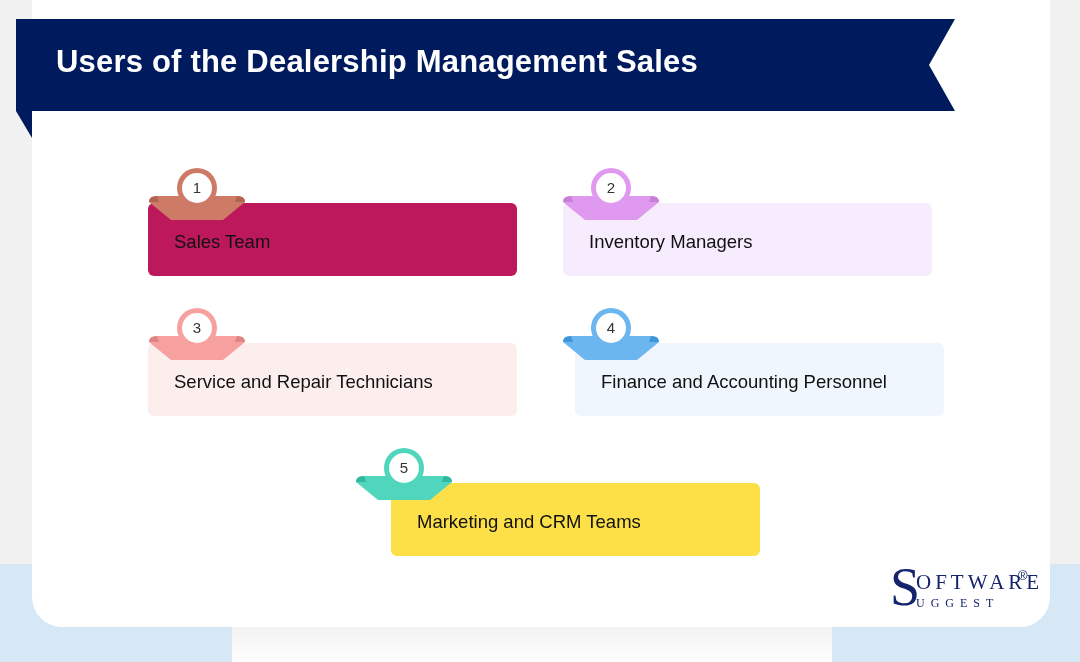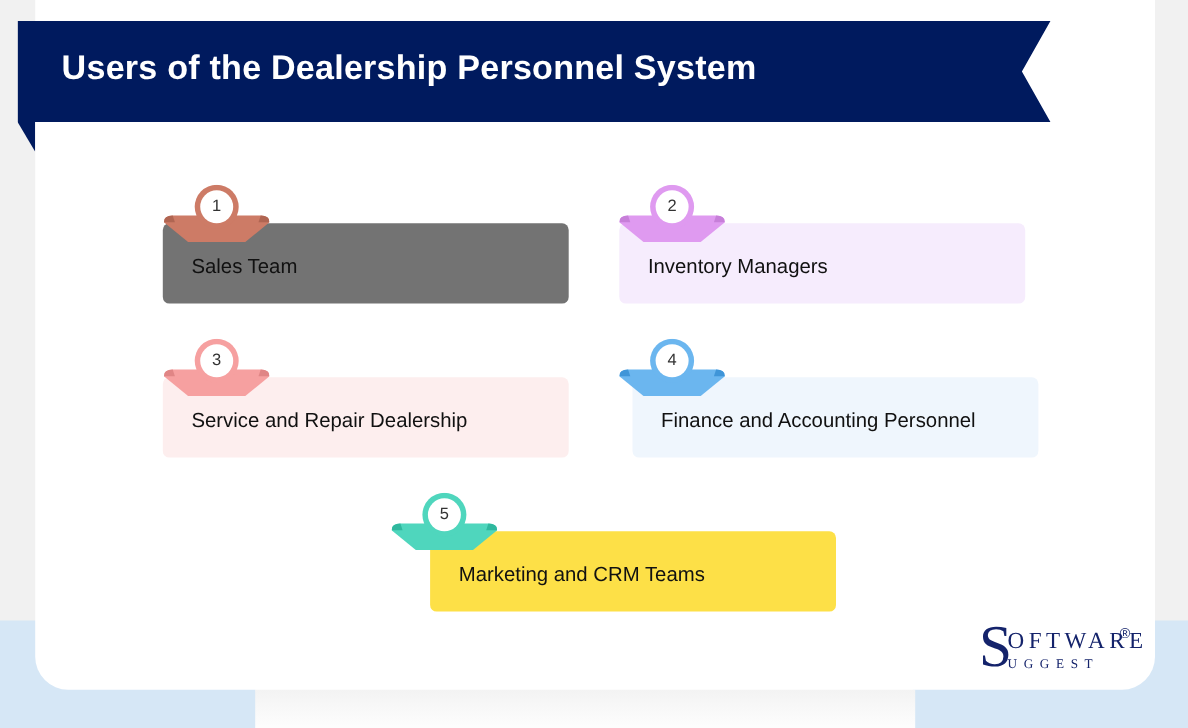--- a/index.html
+++ b/index.html
@@ -77,27 +77,27 @@
 <div class="bg-blob-left"></div>
 <div class="bg-blob-right"></div>
 <div class="bg-under"></div>
 
 <div class="card-sheet"></div>
 
 <div class="banner">
   <svg width="940" height="92" viewBox="0 0 940 92">
     <polygon points="0,0 939,0 913,46 939,92 0,92" fill="#001a5e"></polygon>
   </svg>
-  <div class="banner-title">Users of the Dealership Personnel System</div>
+  <div class="banner-title">Users of the Dealership Management Sales</div>
 </div>
 <svg class="fold" width="16" height="27" viewBox="0 0 16 27">
   <polygon points="0,0 16,0 16,27" fill="#001a5e"></polygon>
 </svg>
 
-<div class="user-card" style="left:148px; top:203px; background:#737373;">
+<div class="user-card" style="left:148px; top:203px; background:#be185d;">
   <span class="label">Sales Team</span>
 </div>
 <div class="badge" style="left:149px; top:168px;">
   <svg width="96" height="56" viewBox="0 0 96 56">
     <path d="M0,34 Q0,28 8,28 L88,28 Q96,28 96,34 L74,52 L22,52 Z" fill="#cd7b66"></path>
     <path d="M0,34 Q0,28 8,28 L10,34 Z" fill="#b06552"></path>
     <path d="M96,34 Q96,28 88,28 L86,34 Z" fill="#b06552"></path>
     <circle cx="48" cy="20" r="20" fill="#cd7b66"></circle>
     <circle cx="48" cy="20" r="15" fill="#ffffff"></circle>
   </svg>
@@ -112,21 +112,21 @@
     <path d="M0,34 Q0,28 8,28 L88,28 Q96,28 96,34 L74,52 L22,52 Z" fill="#df9af0"></path>
     <path d="M0,34 Q0,28 8,28 L10,34 Z" fill="#c77fd9"></path>
     <path d="M96,34 Q96,28 88,28 L86,34 Z" fill="#c77fd9"></path>
     <circle cx="48" cy="20" r="20" fill="#df9af0"></circle>
     <circle cx="48" cy="20" r="15" fill="#ffffff"></circle>
   </svg>
   <span class="num">2</span>
 </div>
 
 <div class="user-card" style="left:148px; top:343px; background:#fdeeee;">
-  <span class="label">Service and Repair Dealership</span>
+  <span class="label">Service and Repair Technicians</span>
 </div>
 <div class="badge" style="left:149px; top:308px;">
   <svg width="96" height="56" viewBox="0 0 96 56">
     <path d="M0,34 Q0,28 8,28 L88,28 Q96,28 96,34 L74,52 L22,52 Z" fill="#f6a0a0"></path>
     <path d="M0,34 Q0,28 8,28 L10,34 Z" fill="#e08585"></path>
     <path d="M96,34 Q96,28 88,28 L86,34 Z" fill="#e08585"></path>
     <circle cx="48" cy="20" r="20" fill="#f6a0a0"></circle>
     <circle cx="48" cy="20" r="15" fill="#ffffff"></circle>
   </svg>
   <span class="num">3</span>

